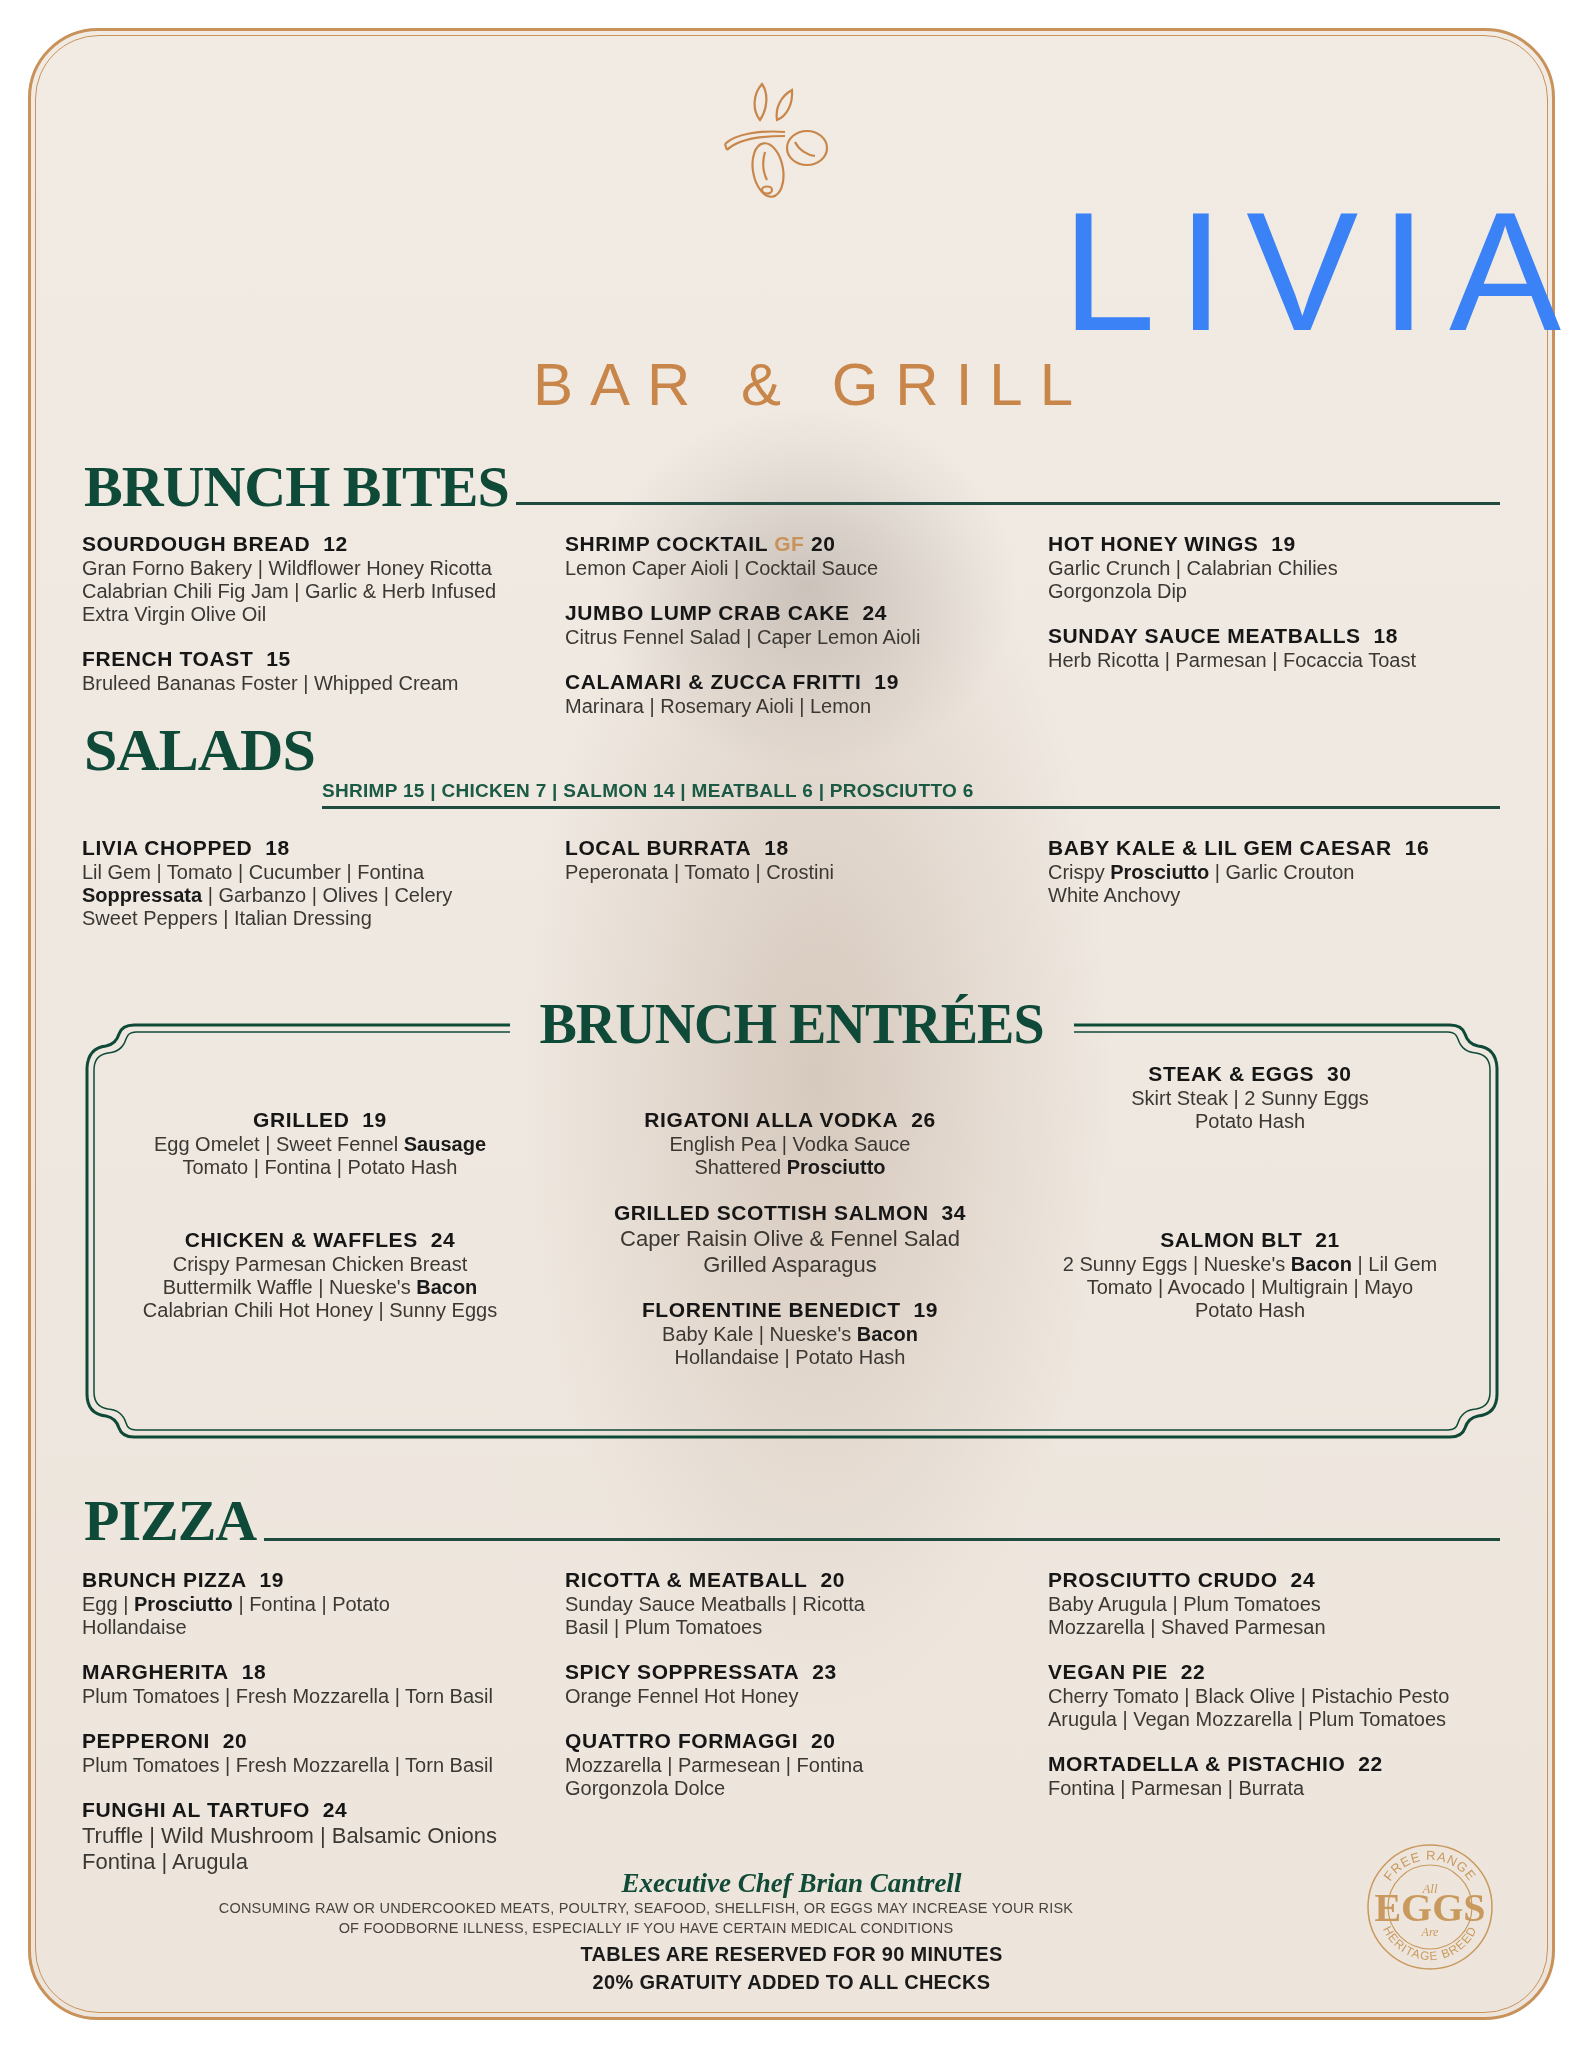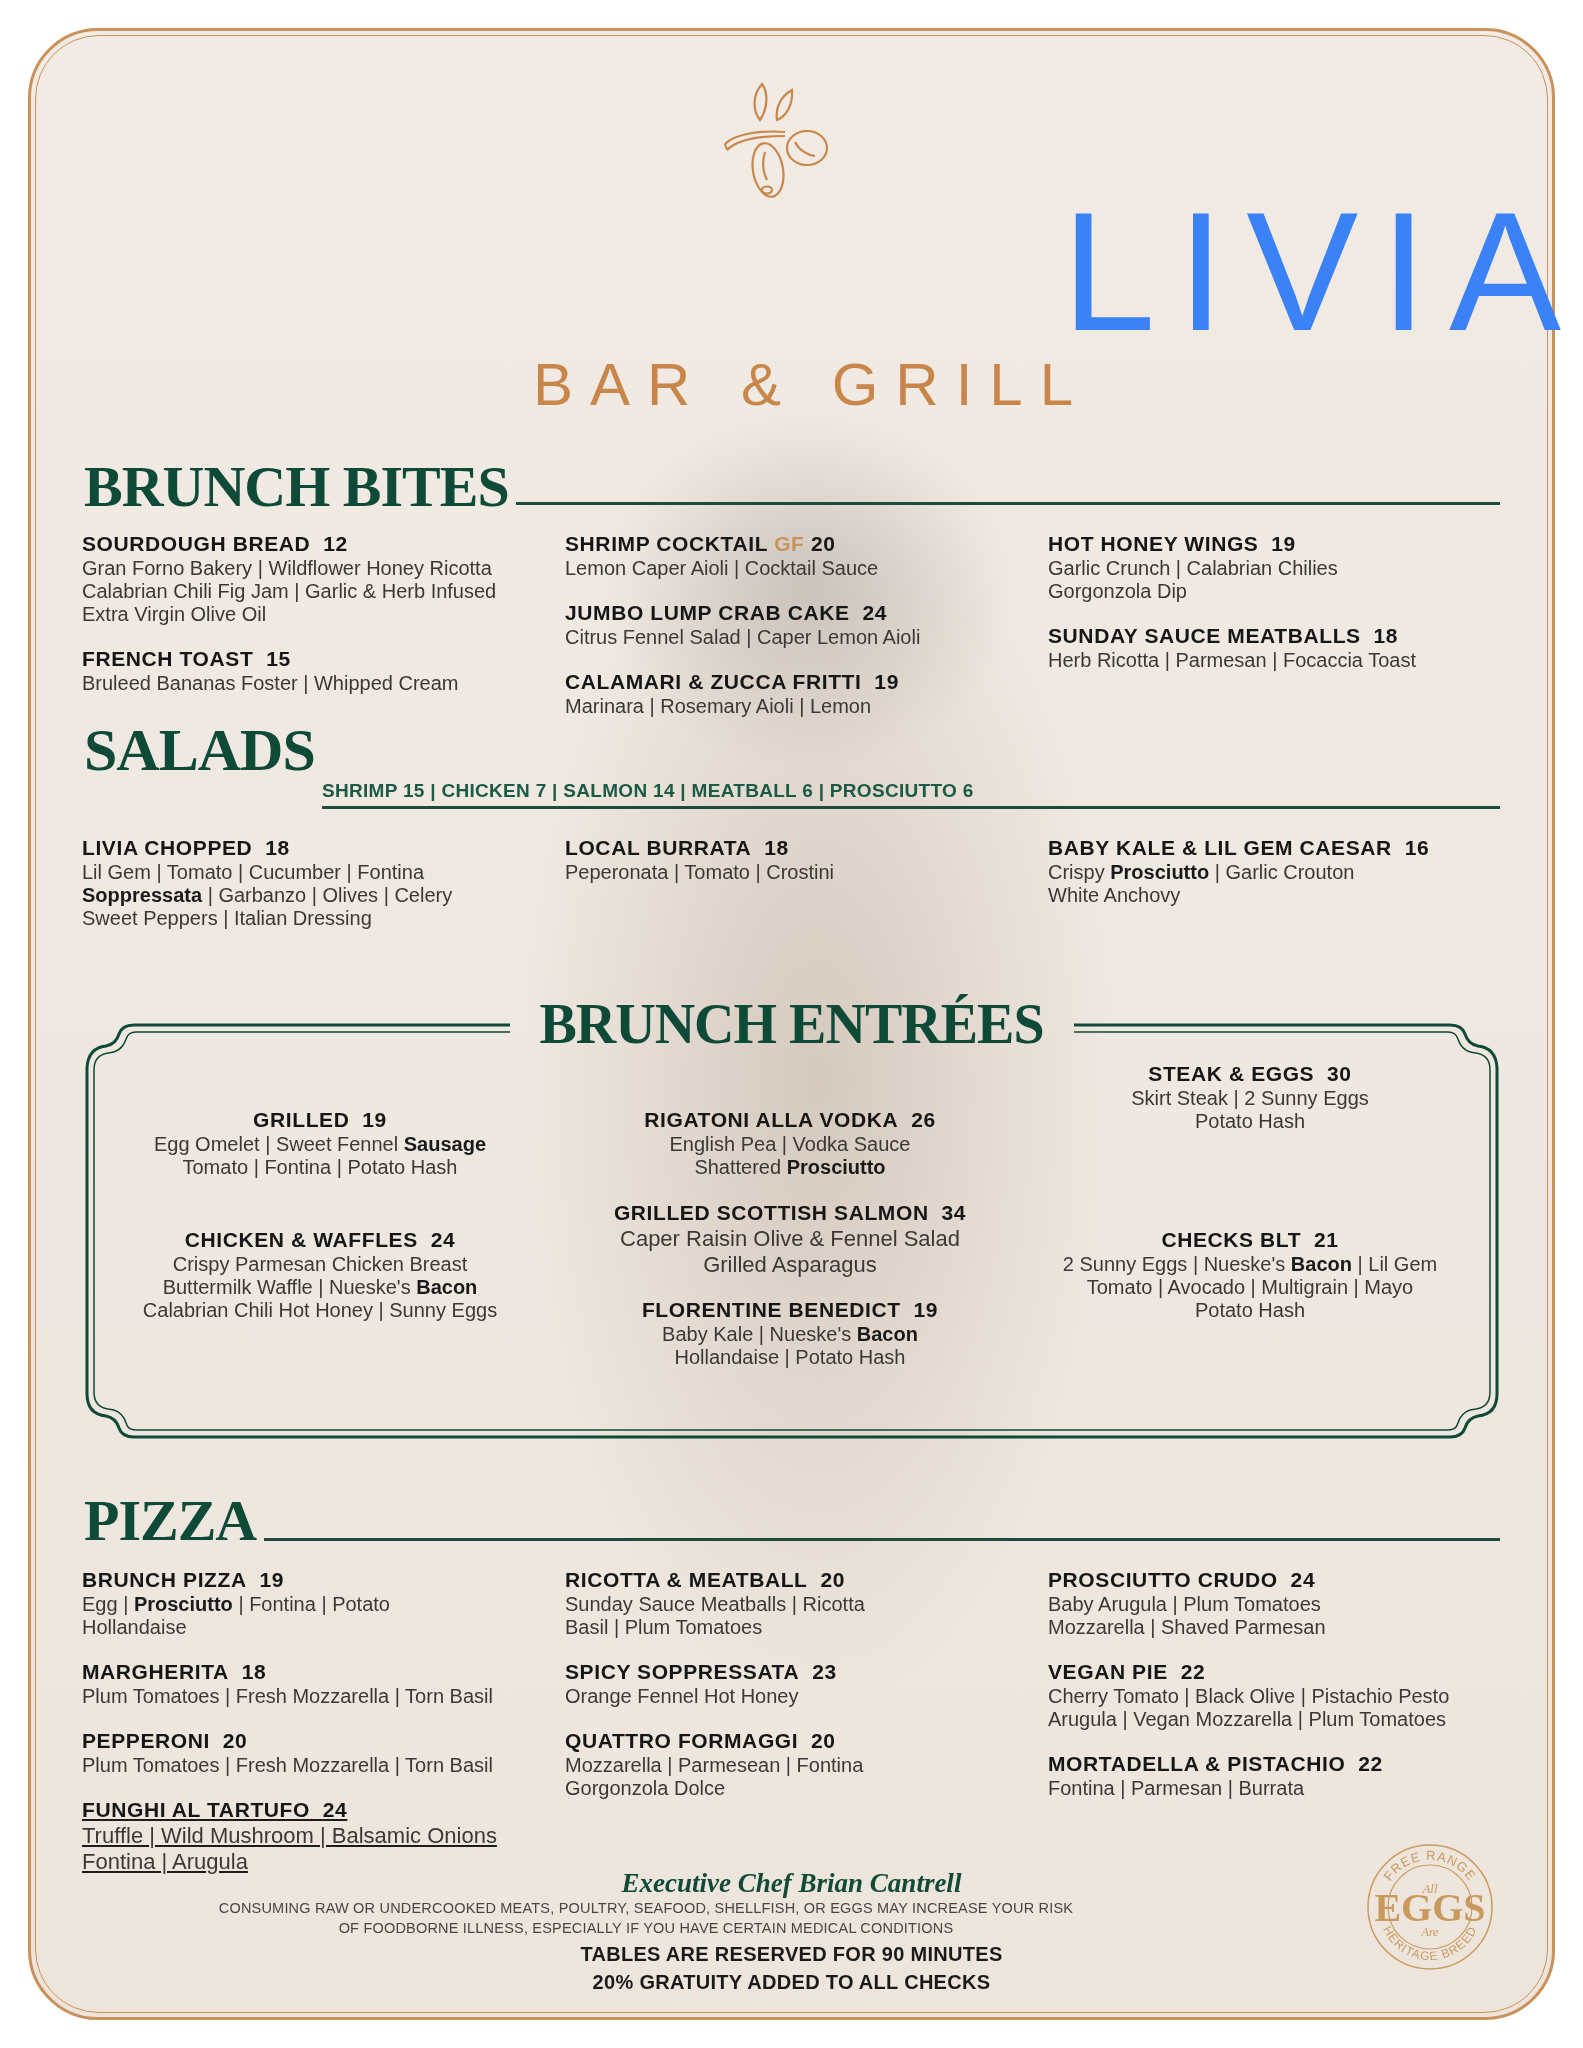--- a/index.html
+++ b/index.html
@@ -180,21 +180,21 @@
   <div class="name"><span>FLORENTINE BENEDICT</span>&nbsp; <span>19</span></div>
   <div class="desc"><span>Baby Kale | Nueske's</span> <b>Bacon</b></div>
   <div class="desc">Hollandaise | Potato Hash</div>
 </div>
 <div class="item center" style="left:1030px; width:440px; top:1060px;">
   <div class="name"><span>STEAK &amp; EGGS</span>&nbsp; <span>30</span></div>
   <div class="desc">Skirt Steak | 2 Sunny Eggs</div>
   <div class="desc">Potato Hash</div>
 </div>
 <div class="item center" style="left:1030px; width:440px; top:1226px;">
-  <div class="name"><span>CHECKS BLT</span>&nbsp; <span>21</span></div>
+  <div class="name"><span>SALMON BLT</span>&nbsp; <span>21</span></div>
   <div class="desc"><span>2 Sunny Eggs | Nueske's</span> <b>Bacon</b> <span>| Lil Gem</span></div>
   <div class="desc">Tomato | Avocado | Multigrain | Mayo</div>
   <div class="desc">Potato Hash</div>
 </div>
 
 <div class="section-title" style="left:84px; top:1492px; font-size:58px;">PIZZA</div>
 <div class="rule" style="left:264px; top:1538px; width:1236px;"></div>
 
 <div class="item" style="left:82px; top:1566px;">
   <div class="name"><span>BRUNCH PIZZA</span>&nbsp; <span>19</span></div>
@@ -202,21 +202,21 @@
   <div class="desc">Hollandaise</div>
 </div>
 <div class="item" style="left:82px; top:1658px;">
   <div class="name"><span>MARGHERITA</span>&nbsp; <span>18</span></div>
   <div class="desc">Plum Tomatoes | Fresh Mozzarella | Torn Basil</div>
 </div>
 <div class="item" style="left:82px; top:1727px;">
   <div class="name"><span>PEPPERONI</span>&nbsp; <span>20</span></div>
   <div class="desc">Plum Tomatoes | Fresh Mozzarella | Torn Basil</div>
 </div>
-<div class="item" style="left:82px; top:1796px;text-decoration:underline;">
+<div class="item" style="left:82px; top:1796px;">
   <div class="name"><span>FUNGHI AL TARTUFO</span>&nbsp; <span>24</span></div>
   <div class="desc" style="font-size:22px; line-height:26px;">Truffle | Wild Mushroom | Balsamic Onions</div>
   <div class="desc" style="font-size:22px; line-height:26px;">Fontina | Arugula</div>
 </div>
 <div class="item" style="left:565px; top:1566px;">
   <div class="name"><span>RICOTTA &amp; MEATBALL</span>&nbsp; <span>20</span></div>
   <div class="desc">Sunday Sauce Meatballs | Ricotta</div>
   <div class="desc">Basil | Plum Tomatoes</div>
 </div>
 <div class="item" style="left:565px; top:1658px;">

